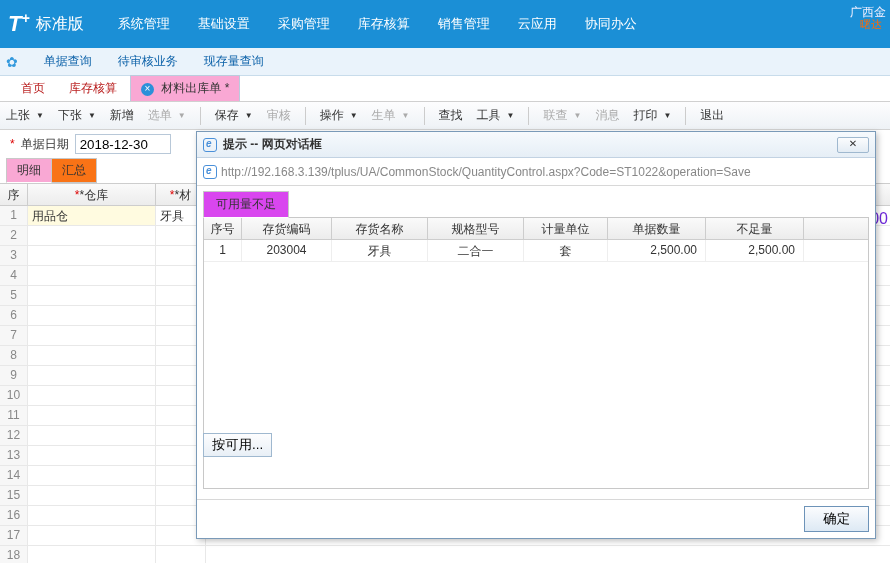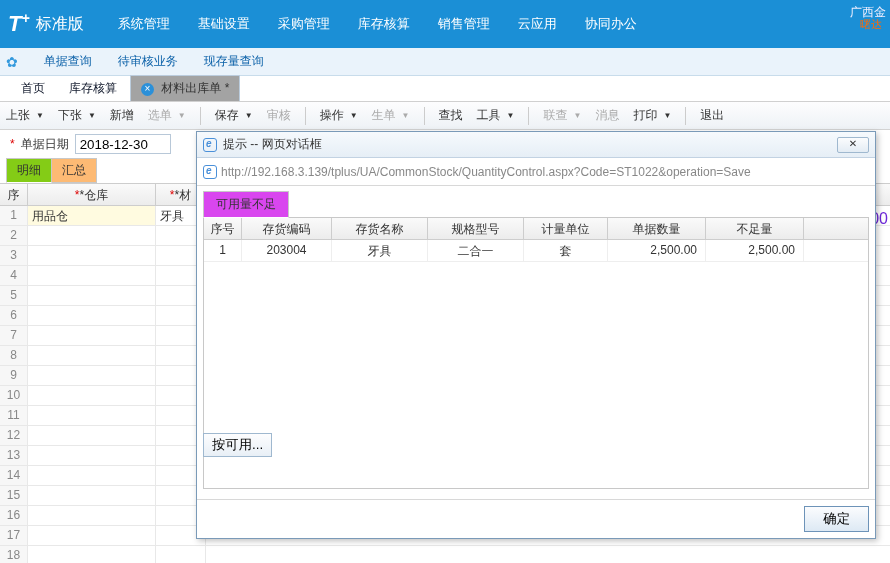--- a/index.html
+++ b/index.html
@@ -15,60 +15,60 @@
 .promo { color: #ff6a00; font-size: 11px; }
 .corner-label { position: absolute; top: 4px; right: 4px; color: #eef; font-size: 12px; }
 
 
 .subbar { height: 28px; background: #eaf3fb; border-bottom: 1px solid #c8dceb; display: flex; align-items: center; padding-left: 6px; gap: 26px; }
 .gear { color: #3399dd; font-size: 14px; }
 .subbar a { color: #0a60a8; text-decoration: none; cursor: pointer; }
 
 
 .navtabs { height: 26px; background: #fff; border-bottom: 1px solid #d0d0d0; display: flex; align-items: flex-end; padding-left: 10px; gap: 2px; }
-.navtabs .tab { padding: 4px 10px; color: #0f172a; cursor: pointer; border: 1px solid transparent; border-bottom: none; }
-.navtabs .tab.active { border-color: #bcd; background: #a3a3a3; color: #333; }
+.navtabs .tab { padding: 4px 10px; color: #b91c1c; cursor: pointer; border: 1px solid transparent; border-bottom: none; }
+.navtabs .tab.active { border-color: #bcd; background: #f9a8d4; color: #333; }
 .close-dot { display:inline-block; width:13px; height:13px; background:#2b90d9; border-radius:50%; color:#fff; text-align:center; line-height:12px; font-size:10px; margin-right:4px;}
 
 
 .toolbar { height: 28px; background: linear-gradient(#fdfdfe,#eef2f6); border-bottom: 1px solid #d3d3d3; display: flex; align-items: center; padding: 0 6px; gap: 14px; font-size: 12px; }
 .toolbar .btn { cursor: pointer; color: #333; display:flex; align-items:center; gap:6px;}
 .toolbar .btn.dis { color: #aaa; }
 .dd { font-size: 8px; }
 .sep { width:1px; height:18px; background:#ccc; }
 
 
 .formrow { height: 28px; display: flex; align-items: center; padding-left: 10px; gap: 6px; }
 .req { color: #d00; }
 .formrow input { width: 96px; height: 20px; border: 1px solid #b8c8d8; padding: 0 4px; }
 
 
 .detail-tabs { display: flex; padding-left: 6px; gap: 0; }
-.detail-tabs .dt { padding: 3px 10px; border: 1px solid #c8c8c8; background: #fdba74; cursor: pointer; margin-right:-1px; }
-.detail-tabs .dt.active { background: #84cc16; border-bottom-color: #fff; position:relative; z-index:1; }
+.detail-tabs .dt { padding: 3px 10px; border: 1px solid #c8c8c8; background: #f97316; cursor: pointer; margin-right:-1px; }
+.detail-tabs .dt.active { background: #f9a8d4; border-bottom-color: #fff; position:relative; z-index:1; }
 
 
 .grid-wrap { border-top: 1px solid #cdcdcd; }
 .grid-head { display: flex; background: linear-gradient(#fafafa,#ececec); border-bottom: 1px solid #cdcdcd; height: 22px; }
 .grid-head div { border-right: 1px solid #cdcdcd; padding: 3px 4px; text-align: center; }
 .col-sn { width: 28px; }
 .col-wh { width: 128px; }
 .col-mat { width: 50px; flex:0 0 50px; }
 .grid-body .row { display: flex; height: 20px; border-bottom: 1px solid #e8e8e8; }
 .grid-body .row div { border-right: 1px solid #e8e8e8; padding: 2px 4px; }
 .grid-body .row .col-sn { text-align: center; color: #888; background:#f7f7f7;}
 .yellow { background: #fffbe0 !important; }
 .far-right { position:absolute; right:2px; top:210px; font-size:16px; color:#6d28d9;}
 
 
 .dialog { position: absolute; left: 196px; top: 131px; width: 680px; height: 408px; background: #fff; border: 1px solid #7a9ab8; box-shadow: 2px 2px 6px rgba(0,0,0,0.25); display:flex; flex-direction:column;}
 .dlg-title { height: 26px; background: linear-gradient(#f6fafd,#e6eef6); border-bottom: 1px solid #c2d2e2; display:flex; align-items:center; padding:0 6px; gap:6px;}
 .ie-icon { display:inline-block; width:14px; height:14px; border:1px solid #4a90d9; border-radius:3px; position:relative;}
 .ie-icon:after{content:"e"; color:#4a90d9; font-size:10px; position:absolute; left:2px; top:-1px; font-style:italic; font-weight:bold;}
-.dlg-title .ttl { flex:1; color:#333;}
+.dlg-title .ttl { flex:1; color:#333;font-weight:bold;}
 .dlg-close { width:32px; height:16px; border:1px solid #9fb8cf; background:linear-gradient(#fbfcfd,#e3ecf4); text-align:center; line-height:12px; border-radius:2px; cursor:pointer; font-size:10px;}
 .dlg-url { height: 28px; display:flex; align-items:center; padding:0 6px; gap:4px; border-bottom:1px solid #d8d8d8; color:#888; }
 .dlg-body { flex:1; padding: 4px 6px 6px; display:flex; flex-direction:column; position:relative;}
 .inner-tab { display:inline-block; padding: 4px 12px; border:1px solid #c8c8c8; border-bottom-color:#fff; background:#d946ef; position:relative; top:1px; }
 .inner-grid { border:1px solid #c8c8c8; flex:1; margin-bottom:4px;}
 .inner-grid .ghead { display:flex; background:linear-gradient(#fafafa,#ececec); border-bottom:1px solid #cdcdcd; height:22px;}
 .inner-grid .ghead div { border-right:1px solid #cdcdcd; text-align:center; padding:3px 2px;}
 .inner-grid .grow { display:flex; height:22px; border-bottom:1px solid #eee;}
 .inner-grid .grow div { border-right:1px solid #eee; text-align:center; padding:3px 2px;}
 .c1{width:38px}.c2{width:90px}.c3{width:96px}.c4{width:96px}.c5{width:84px}.c6{width:98px}.c7{width:98px}

